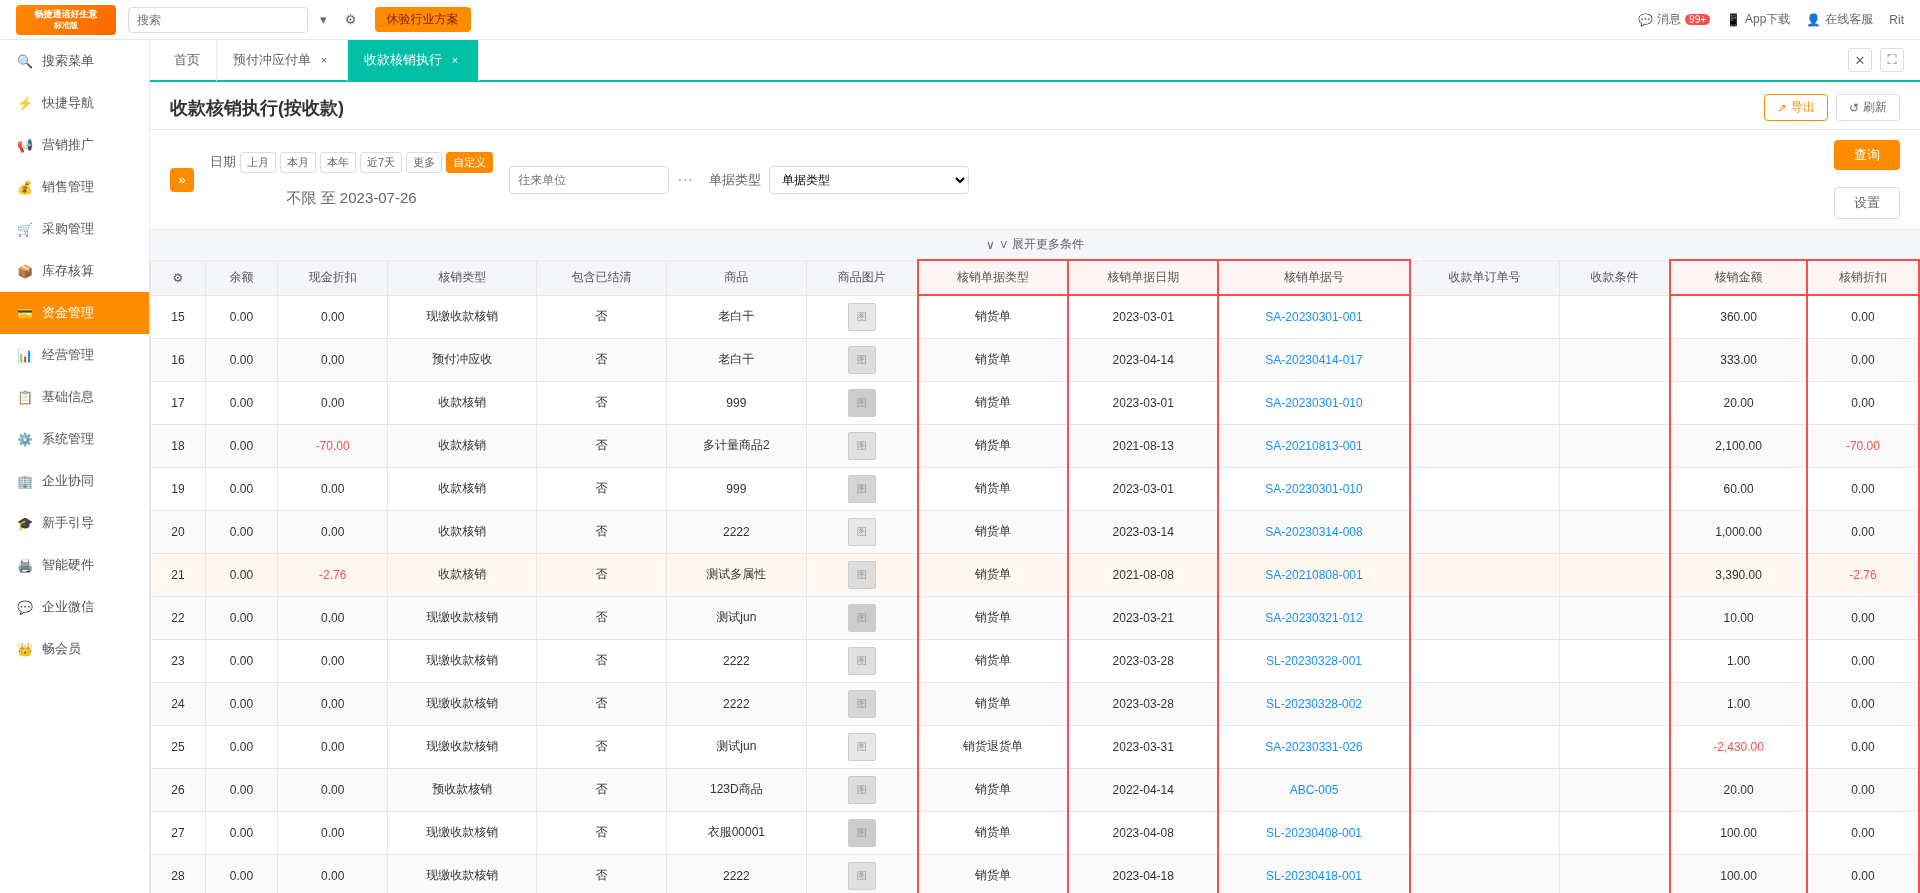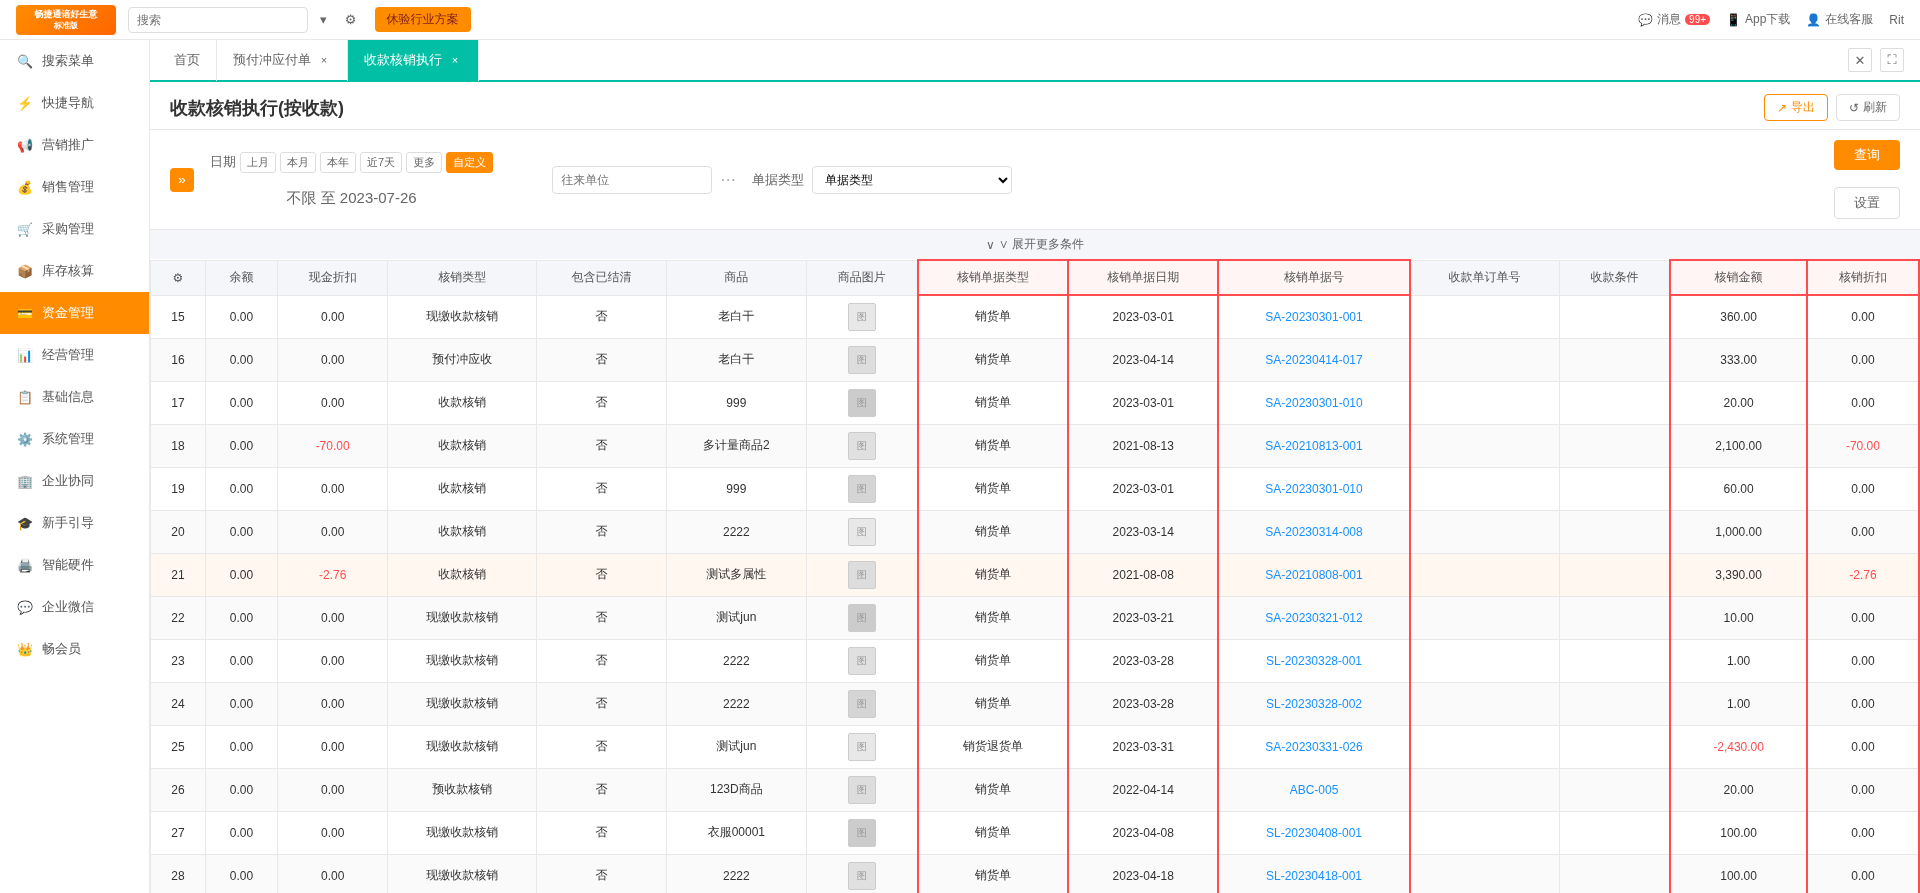--- a/index.html
+++ b/index.html
@@ -48,21 +48,21 @@
     
     .filter-bar { background: #fff; padding: 10px 20px; border-bottom: 1px solid #e8e8e8; display: flex; align-items: center; gap: 16px; flex-shrink: 0; flex-wrap: wrap; }
     .filter-arrow-btn { width: 24px; height: 24px; background: #ff8c00; color: white; border: none; border-radius: 4px; cursor: pointer; display: flex; align-items: center; justify-content: center; flex-shrink: 0; }
     .filter-group { display: flex; align-items: center; gap: 8px; }
     .filter-label { color: #666; font-size: 13px; white-space: nowrap; }
     .filter-date-group { display: flex; flex-direction: column; gap: 16px; align-items: center; }
     .filter-date-row { display: flex; align-items: center; gap: 4px; font-size: 12px; }
     .date-btn { padding: 2px 6px; border: 1px solid #ddd; border-radius: 3px; cursor: pointer; font-size: 11px; color: #666; background: #fff; }
     .date-btn.custom { background: #ff8c00; color: white; border-color: #ff8c00; }
     .date-range-text { color: #666; font-size: 15px; }
-    .filter-input { height: 28px; border: 1px solid #ddd; border-radius: 4px; padding: 0 8px; font-size: 12px; width: 160px; margin-left: 43px; }
+    .filter-input { height: 28px; border: 1px solid #ddd; border-radius: 4px; padding: 0 8px; font-size: 12px; width: 160px; }
     .filter-dots { color: #999; font-size: 16px; cursor: pointer; }
     .filter-select { height: 28px; border: 1px solid #ddd; border-radius: 4px; padding: 0 8px; font-size: 12px; width: 200px; background: #fff; }
     .btn-query { background: #ff8c00; color: white; border: none; border-radius: 4px; padding: 6px 20px; font-size: 13px; cursor: pointer; }
     .btn-settings { background: #fff; color: #666; border: 1px solid #ddd; border-radius: 4px; padding: 6px 16px; font-size: 13px; cursor: pointer; }
 
     
     .expand-bar { display: flex; justify-content: center; padding: 6px; background: #f5f6fa; flex-shrink: 0; }
     .expand-btn { display: flex; align-items: center; gap: 4px; color: #666; font-size: 12px; cursor: pointer; background: none; border: none; }
 
     

